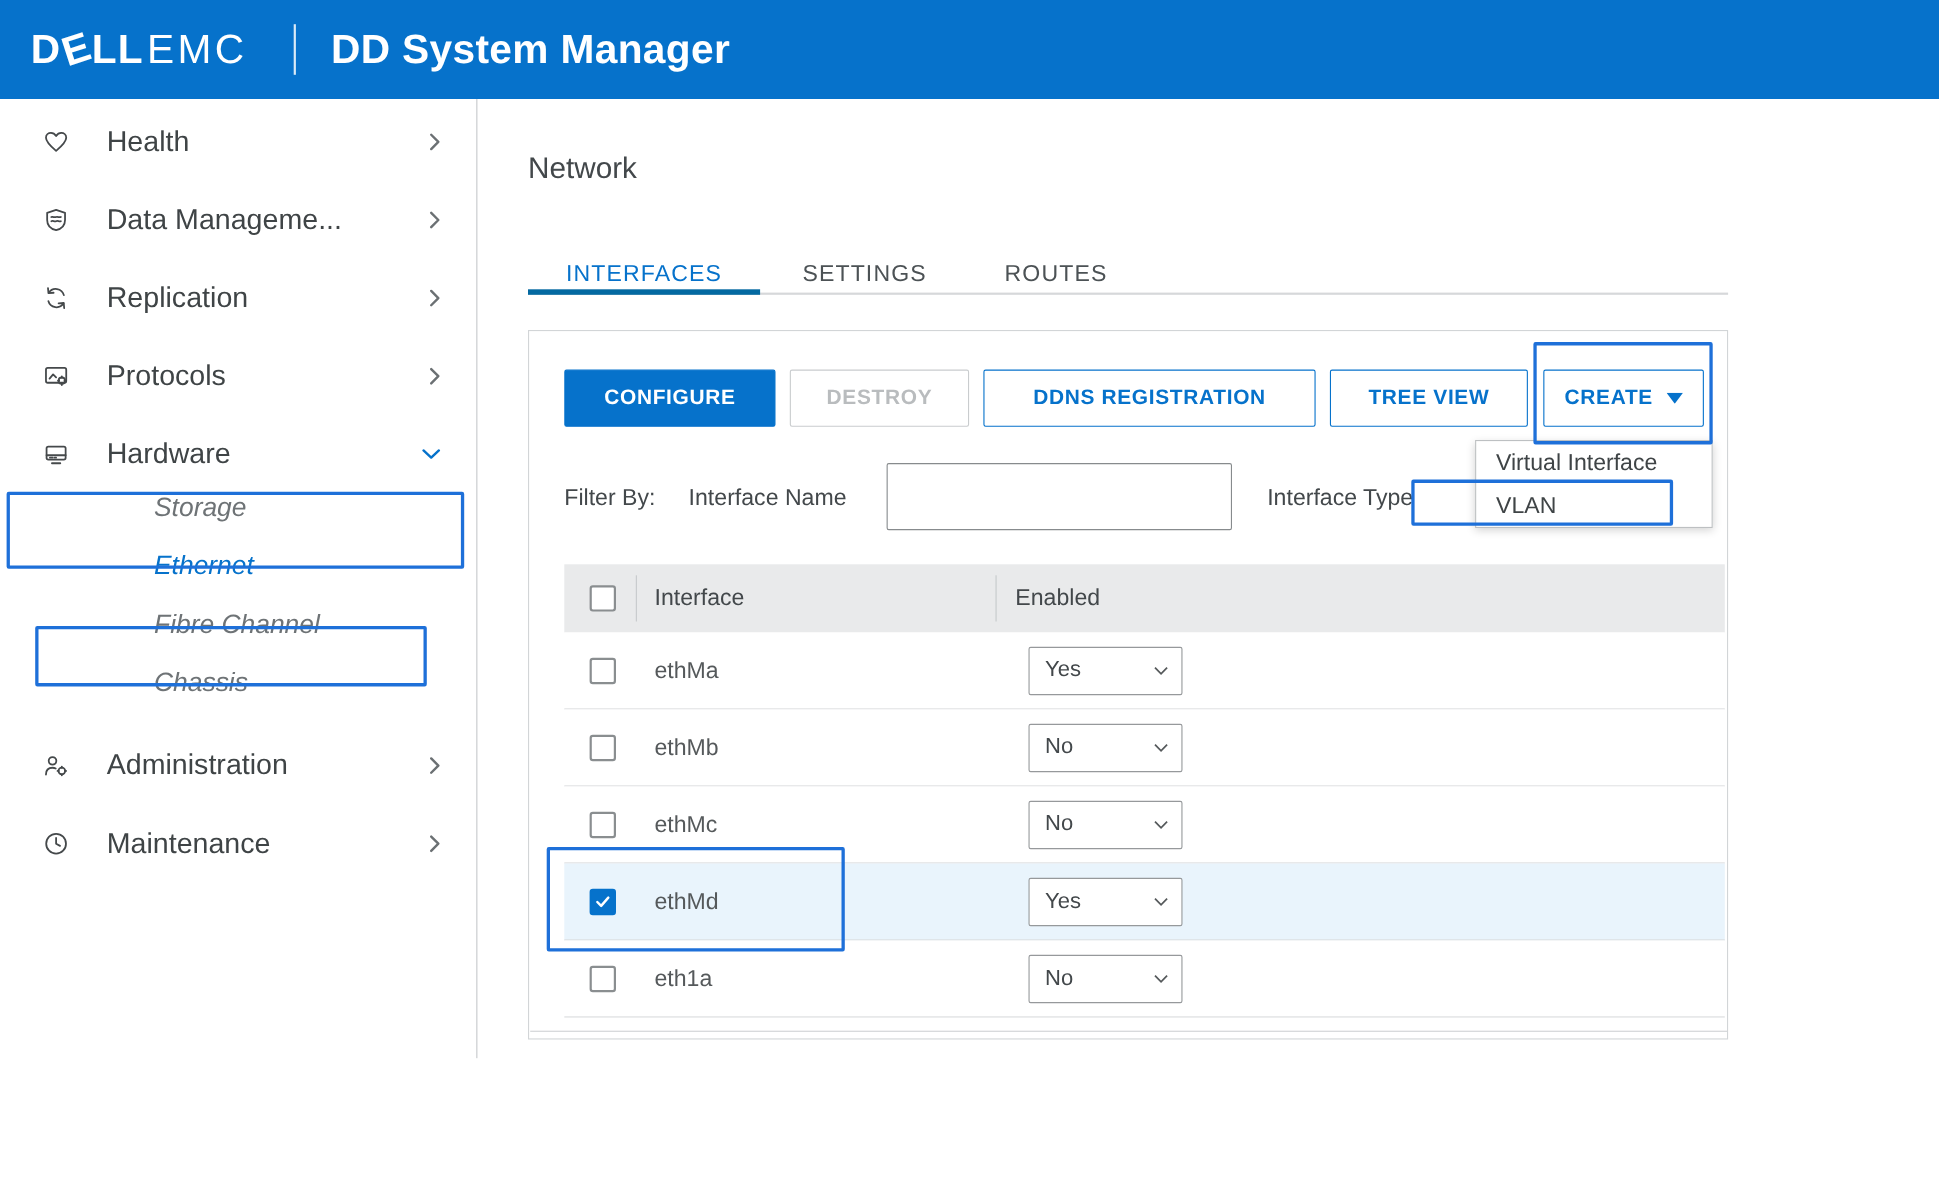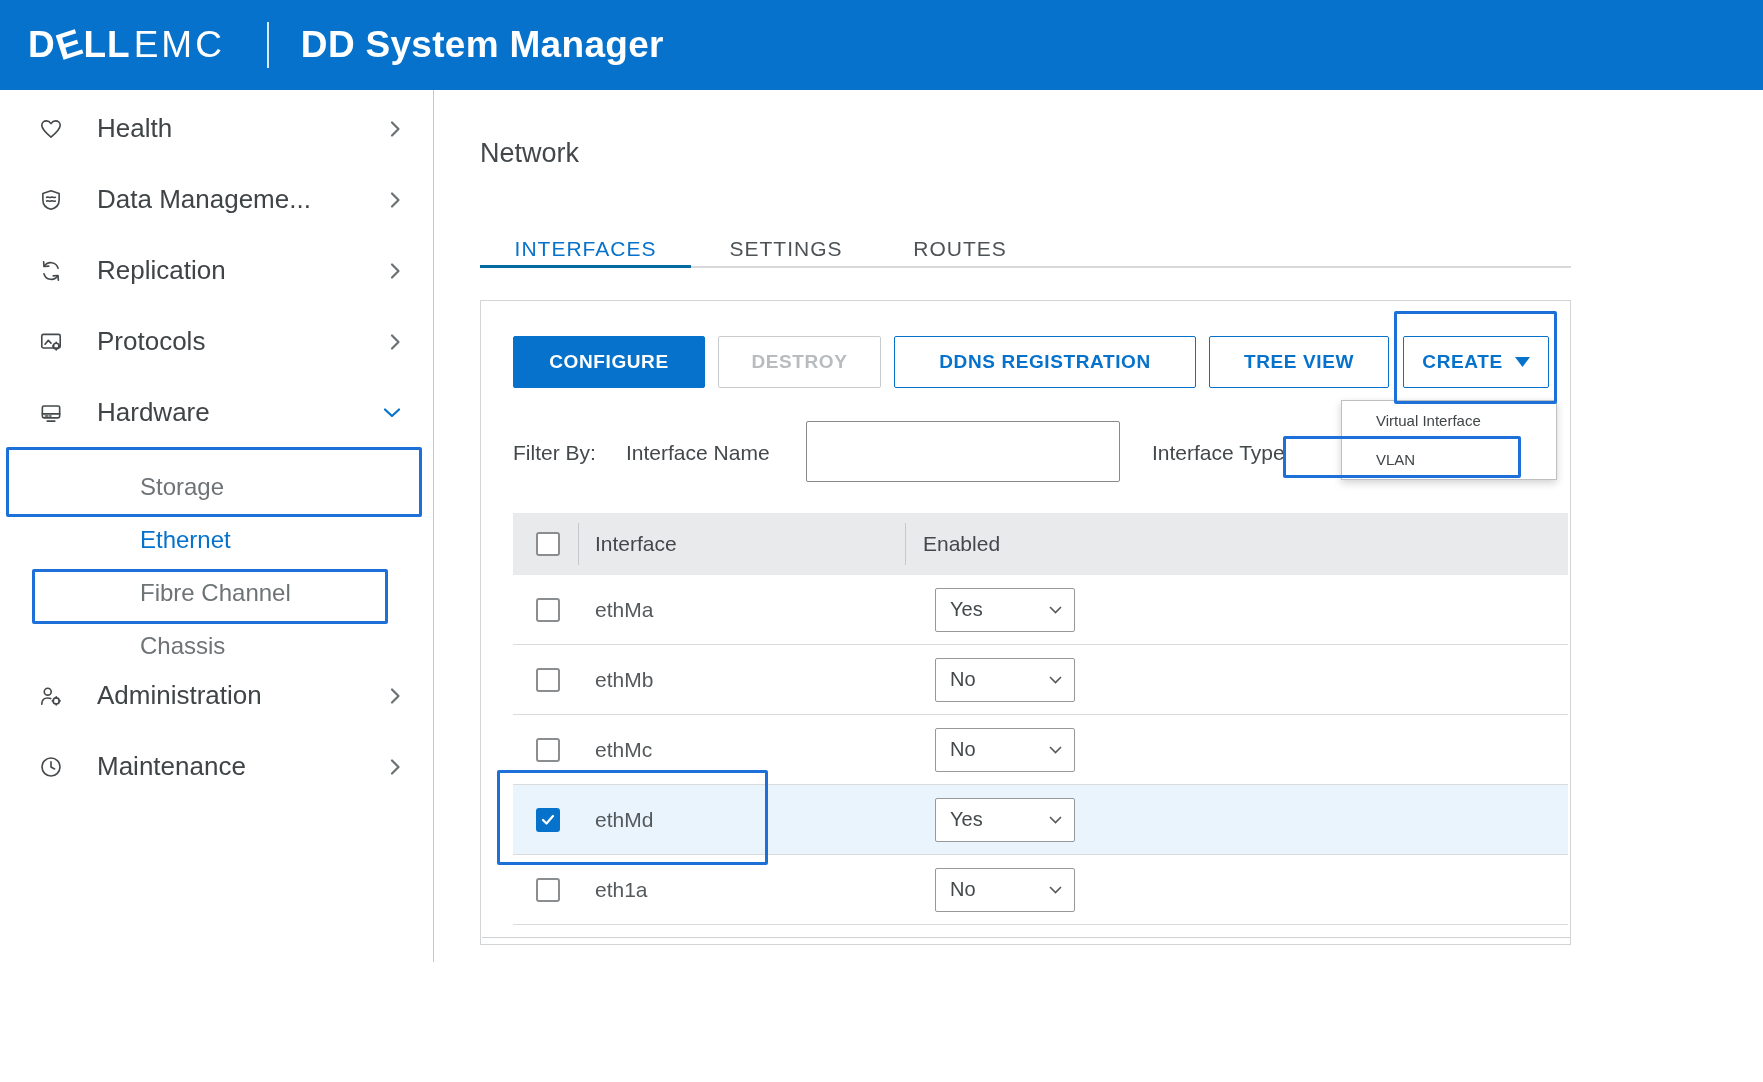--- a/index.html
+++ b/index.html
@@ -16,29 +16,29 @@
   .header-divider { width:2px; height:46px; background:rgba(255,255,255,.85); margin-left:42px; }
   .app-title { margin-left:32px; font-size:37px; font-weight:600; letter-spacing:.3px; }
 
   
   .sidebar { position:absolute; left:0; top:90px; width:434px; height:872px; background:#fff;
              border-right:1px solid #C5C8CA; padding-top:3px; }
   .nav-item { height:71px; display:flex; align-items:center; position:relative; padding-left:38px; cursor:pointer; }
   .nav-item .icon { width:28px; display:flex; align-items:center; }
   .nav-item .label { margin-left:31px; font-size:26px; color:#3F4446; white-space:nowrap; }
   .nav-item .chev { position:absolute; right:32px; top:50%; transform:translateY(-50%); display:flex; }
-  .nav-sub { height:53px; display:flex; align-items:flex-end; padding-left:140px; font-size:24px; color:#6E7376; cursor:pointer; }
+  .nav-sub { height:53px; display:flex; align-items:flex-start; padding-left:140px; font-size:24px; color:#6E7376; cursor:pointer;font-style:italic; }
   .nav-sub.active { color:#0672CB; }
 
   
   .page-title { position:absolute; left:480px; top:138px; font-size:27px; color:#43484B; }
 
   .tab { position:absolute; top:229px; height:39px; line-height:39px; text-align:center;
          font-size:21px; letter-spacing:1px; color:#4C5255; cursor:pointer; z-index:2; }
-  .tab.active { color:#0672CB; border-bottom:3px solid #0369a1; }
+  .tab.active { color:#0672CB; border-bottom:5px solid #0369a1; }
   .tab-1 { left:480px; width:211px; }
   .tab-2 { left:700px; width:172px; }
   .tab-3 { left:885px; width:150px; }
   .tabs-underline { position:absolute; left:480px; top:266px; width:1091px; height:2px; background:#D6D8DA; z-index:1; }
 
   .panel { position:absolute; left:480px; top:300px; width:1091px; height:645px; border:1px solid #D2D5D7; background:#fff; }
 
   .btn { position:absolute; top:336px; height:52px; display:flex; align-items:center; justify-content:center;
          font-size:19px; font-weight:700; letter-spacing:.6px; border-radius:2px; cursor:pointer; background:#fff; }
   .btn-primary  { background:#0672CB; color:#fff; border:1px solid #0672CB; }
@@ -54,21 +54,21 @@
   .filter-label { position:absolute; top:441px; font-size:21px; color:#43484B; }
   .lbl-filterby { left:513px; }
   .lbl-ifname   { left:626px; }
   .lbl-iftype   { left:1152px; }
   .filter-input { position:absolute; left:806px; top:421px; width:314px; height:61px;
                   border:1px solid #878B8D; border-radius:2px; font-size:21px; padding:0 12px;
                   font-family:"Liberation Sans",sans-serif; color:#43484B; background:#fff; outline:none; }
 
   .create-menu { position:absolute; left:1341px; top:400px; width:216px; background:#fff;
                  border:1px solid #BDC0C2; box-shadow:0 3px 8px rgba(0,0,0,.18); z-index:40; }
-  .menu-item { height:39px; display:flex; align-items:center; padding-left:34px; font-size:15px; color:#3F4446; cursor:pointer; }
+  .menu-item { height:39px; display:flex; align-items:center; padding-left:18px; font-size:21px; color:#3F4446; cursor:pointer; }
 
   
   .tbl-header { position:absolute; left:513px; top:513px; width:1055px; height:62px; background:#E9EAEB; z-index:3; }
   .tbl-header .vsep { position:absolute; top:10px; bottom:10px; width:1px; background:#C6C9CB; }
   .hdr-text { position:absolute; top:50%; transform:translateY(-50%); font-size:21px; color:#43484B; }
   .rows { position:absolute; left:513px; top:575px; width:1055px; z-index:3; }
   .row { position:relative; height:70px; border-bottom:1px solid #D9DBDD; background:#fff; }
   .row.highlight { background:#E9F4FC; }
   .cb { position:absolute; left:23px; top:50%; transform:translateY(-50%); width:24px; height:24px;
         border:2px solid #8A8E90; border-radius:3px; background:#fff; display:flex; align-items:center; justify-content:center; cursor:pointer; }

